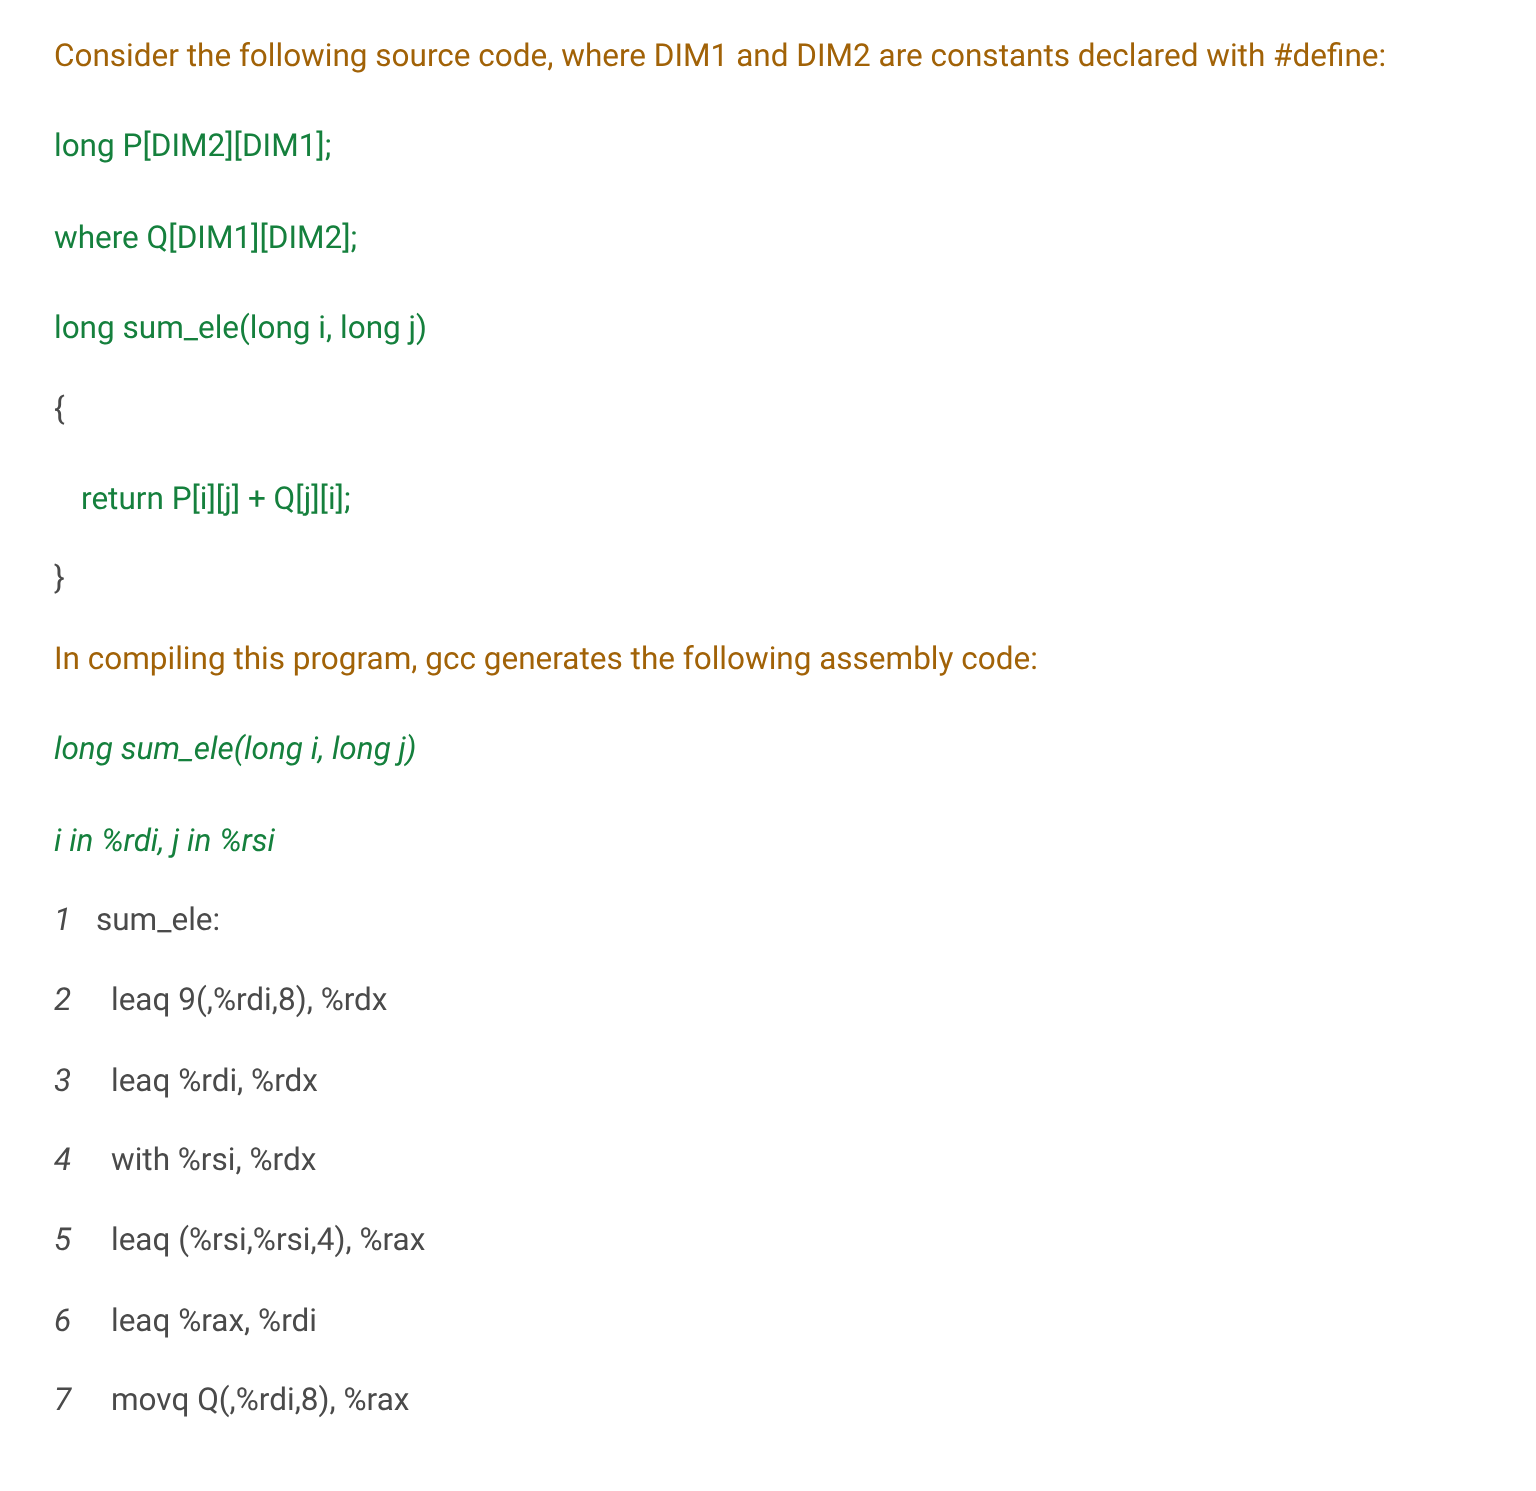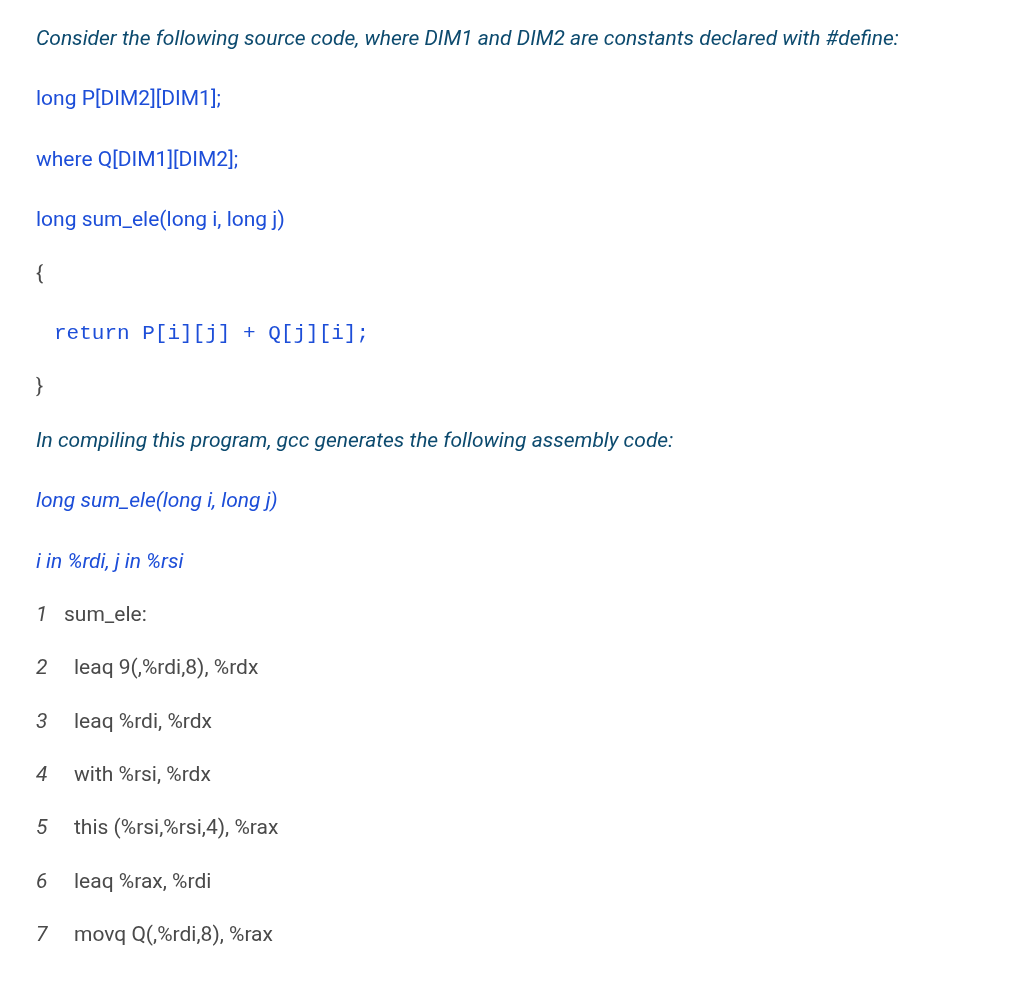--- a/index.html
+++ b/index.html
@@ -11,46 +11,44 @@
       font-family: -apple-system, BlinkMacSystemFont, "Segoe UI", Roboto, "Helvetica Neue", Arial, sans-serif;
       color: #4a4a4a;
       background: #ffffff;
       padding: 24px 36px 20px 36px;
       font-size: 21px;
       line-height: 1.4;
       width: 1024px;
     }
     .para {
       margin-bottom: 24px;
-      color: #0c4a6e;
-      font-style: italic;
+      color: #a16207;
     }
     .code-line {
       margin-bottom: 24px;
-      color: #1d4ed8;
+      color: #15803d;
       margin-top: 31px;
     }
     .italic {
       font-style: italic;
     }
     .num-line {
       display: flex;
       margin-bottom: 24px;
     }
     .line-num {
       font-style: italic;
       width: 38px;
       flex-shrink: 0;
     }
     .line-body {
       flex: 1;
     }
     .indent {
       padding-left: 18px;
-      font-family: Liberation Mono, monospace;
     }
     .brace {
       margin-bottom: 24px;
     }
   </style>
 </head>
 <body>
 
 <div class="para">Consider the following source code, where DIM1 and DIM2 are constants declared with #define:</div>
 
@@ -84,21 +82,21 @@
     <div class="num-line">
       <span class="line-num">3</span>
       <span class="line-body">leaq %rdi, %rdx</span>
     </div>
     <div class="num-line">
       <span class="line-num">4</span>
       <span class="line-body">with %rsi, %rdx</span>
     </div>
     <div class="num-line">
       <span class="line-num">5</span>
-      <span class="line-body">this (%rsi,%rsi,4), %rax</span>
+      <span class="line-body">leaq (%rsi,%rsi,4), %rax</span>
     </div>
     <div class="num-line">
       <span class="line-num">6</span>
       <span class="line-body">leaq %rax, %rdi</span>
     </div>
     <div class="num-line">
       <span class="line-num">7</span>
       <span class="line-body">movq Q(,%rdi,8), %rax</span>
     </div>
   </div>

